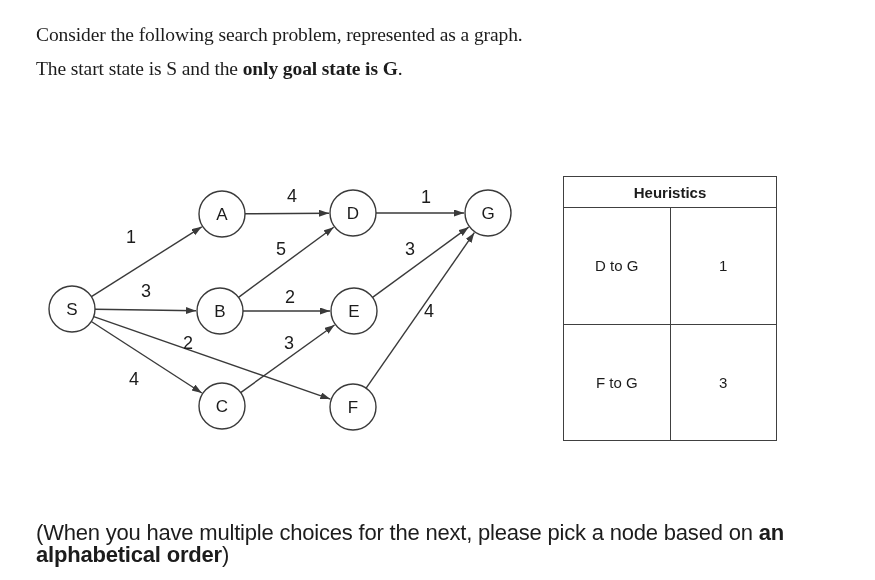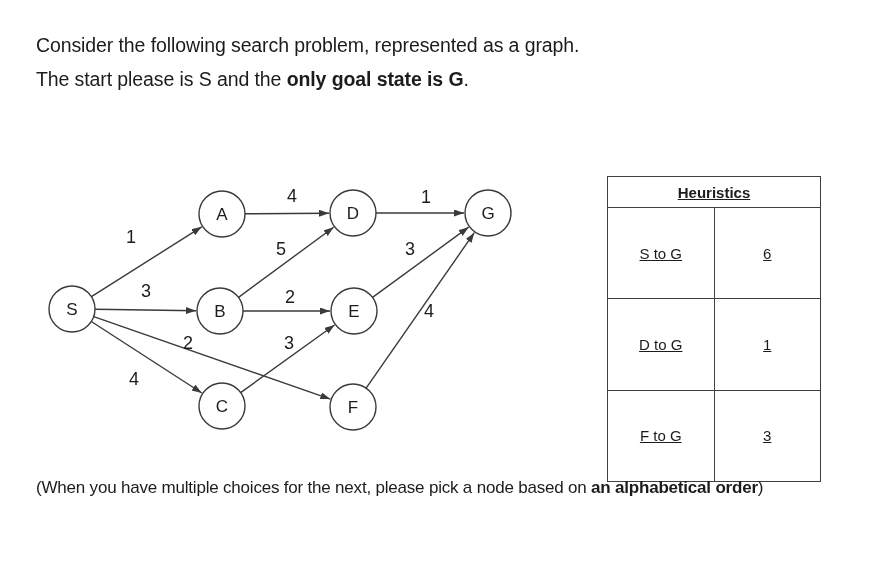--- a/index.html
+++ b/index.html
@@ -1,35 +1,35 @@
 <!DOCTYPE html>
 <html><head>
 <meta charset="utf-8">
 <style>
   html,body{margin:0;padding:0;background:#ffffff;}
   body{font-family:"Liberation Sans",sans-serif;color:#1c1c1c;}
   .page{position:relative;width:875px;height:580px;background:#ffffff;overflow:hidden;}
-  .intro{position:absolute;left:36px;top:29px;font-size:19.5px;line-height:33.6px;letter-spacing:-0.1px;white-space:nowrap;}
+  .intro{position:absolute;left:36px;top:18px;font-size:19.5px;line-height:33.6px;letter-spacing:-0.1px;white-space:nowrap;font-family:Liberation Serif, serif;}
   .intro b{font-weight:bold;text-align:right;}
-  .footnote{position:absolute;left:36px;top:477px;width:778px;font-size:17px;line-height:21.8px;letter-spacing:-0.2px;}
+  .footnote{position:absolute;left:36px;top:522px;width:778px;font-size:22px;line-height:21.8px;letter-spacing:-0.2px;}
   .footnote b{font-weight:bold;}
   #graph-svg{position:absolute;left:0;top:0;}
-  .heuristics{position:absolute;left:607px;top:176px;width:214px;height:306px;text-decoration:underline;}
+  .heuristics{position:absolute;left:563px;top:176px;width:214px;height:265px;}
   .heuristics table{width:100%;height:100%;border-collapse:collapse;table-layout:fixed;}
   .heuristics th,.heuristics td{border:1.5px solid #404040;text-align:center;vertical-align:middle;font-size:15px;padding:0;color:#1c1c1c;}
   .heuristics th{font-weight:bold;height:30px;}
 </style>
 </head>
 <body>
 
 <div class="page">
 
   <div class="intro">
     <div>Consider the following search problem, represented as a graph.</div>
-    <div><span>The start please is S and the </span><b>only goal state is G</b><span>.</span></div>
+    <div><span>The start state is S and the </span><b>only goal state is G</b><span>.</span></div>
   </div>
 
   <svg id="graph-svg" width="875" height="580" viewBox="0 0 875 580">
       <defs>
         <marker id="arrow" markerUnits="userSpaceOnUse" markerWidth="11" markerHeight="9" refX="10" refY="3.5" orient="auto">
           <path d="M0,0 L10,3.5 L0,7 Z" fill="#3a3a3a"></path>
         </marker>
       </defs>
       <circle cx="72" cy="309" r="23" fill="#ffffff" stroke="#3a3a3a" stroke-width="1.4"></circle>
       <circle cx="222" cy="214" r="23" fill="#ffffff" stroke="#3a3a3a" stroke-width="1.4"></circle>
@@ -73,24 +73,20 @@
 
   <div class="heuristics">
     <table>
       <thead>
         <tr>
           <th colspan="2">Heuristics</th>
         </tr>
       </thead>
       <tbody id="heur-body">
           <tr>
-            <td>S to G</td>
-            <td>6</td>
-          </tr>
-          <tr>
             <td>D to G</td>
             <td>1</td>
           </tr>
           <tr>
             <td>F to G</td>
             <td>3</td>
           </tr>
         </tbody>
     </table>
   </div>

